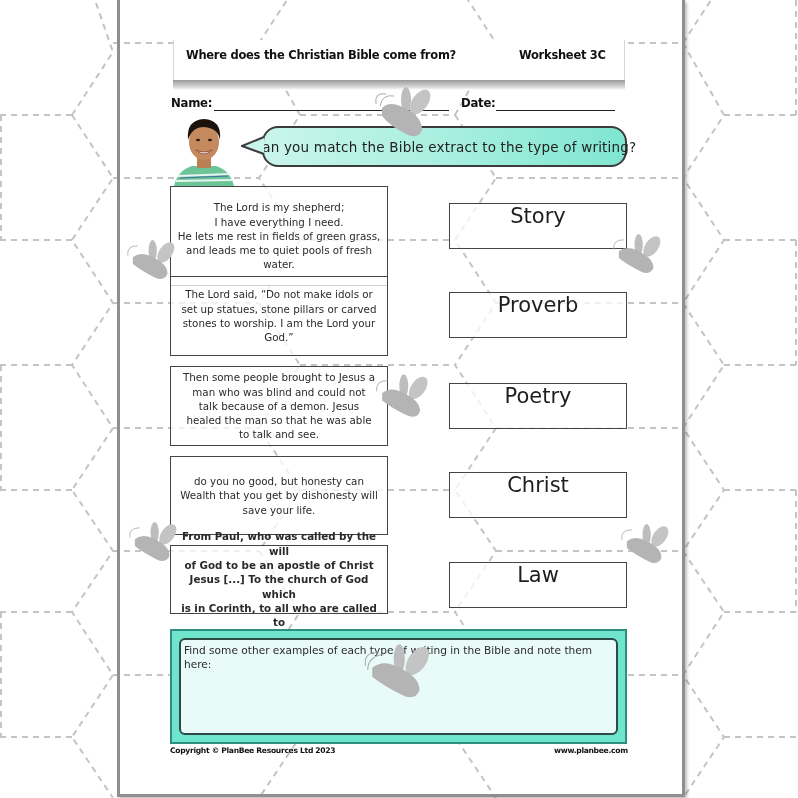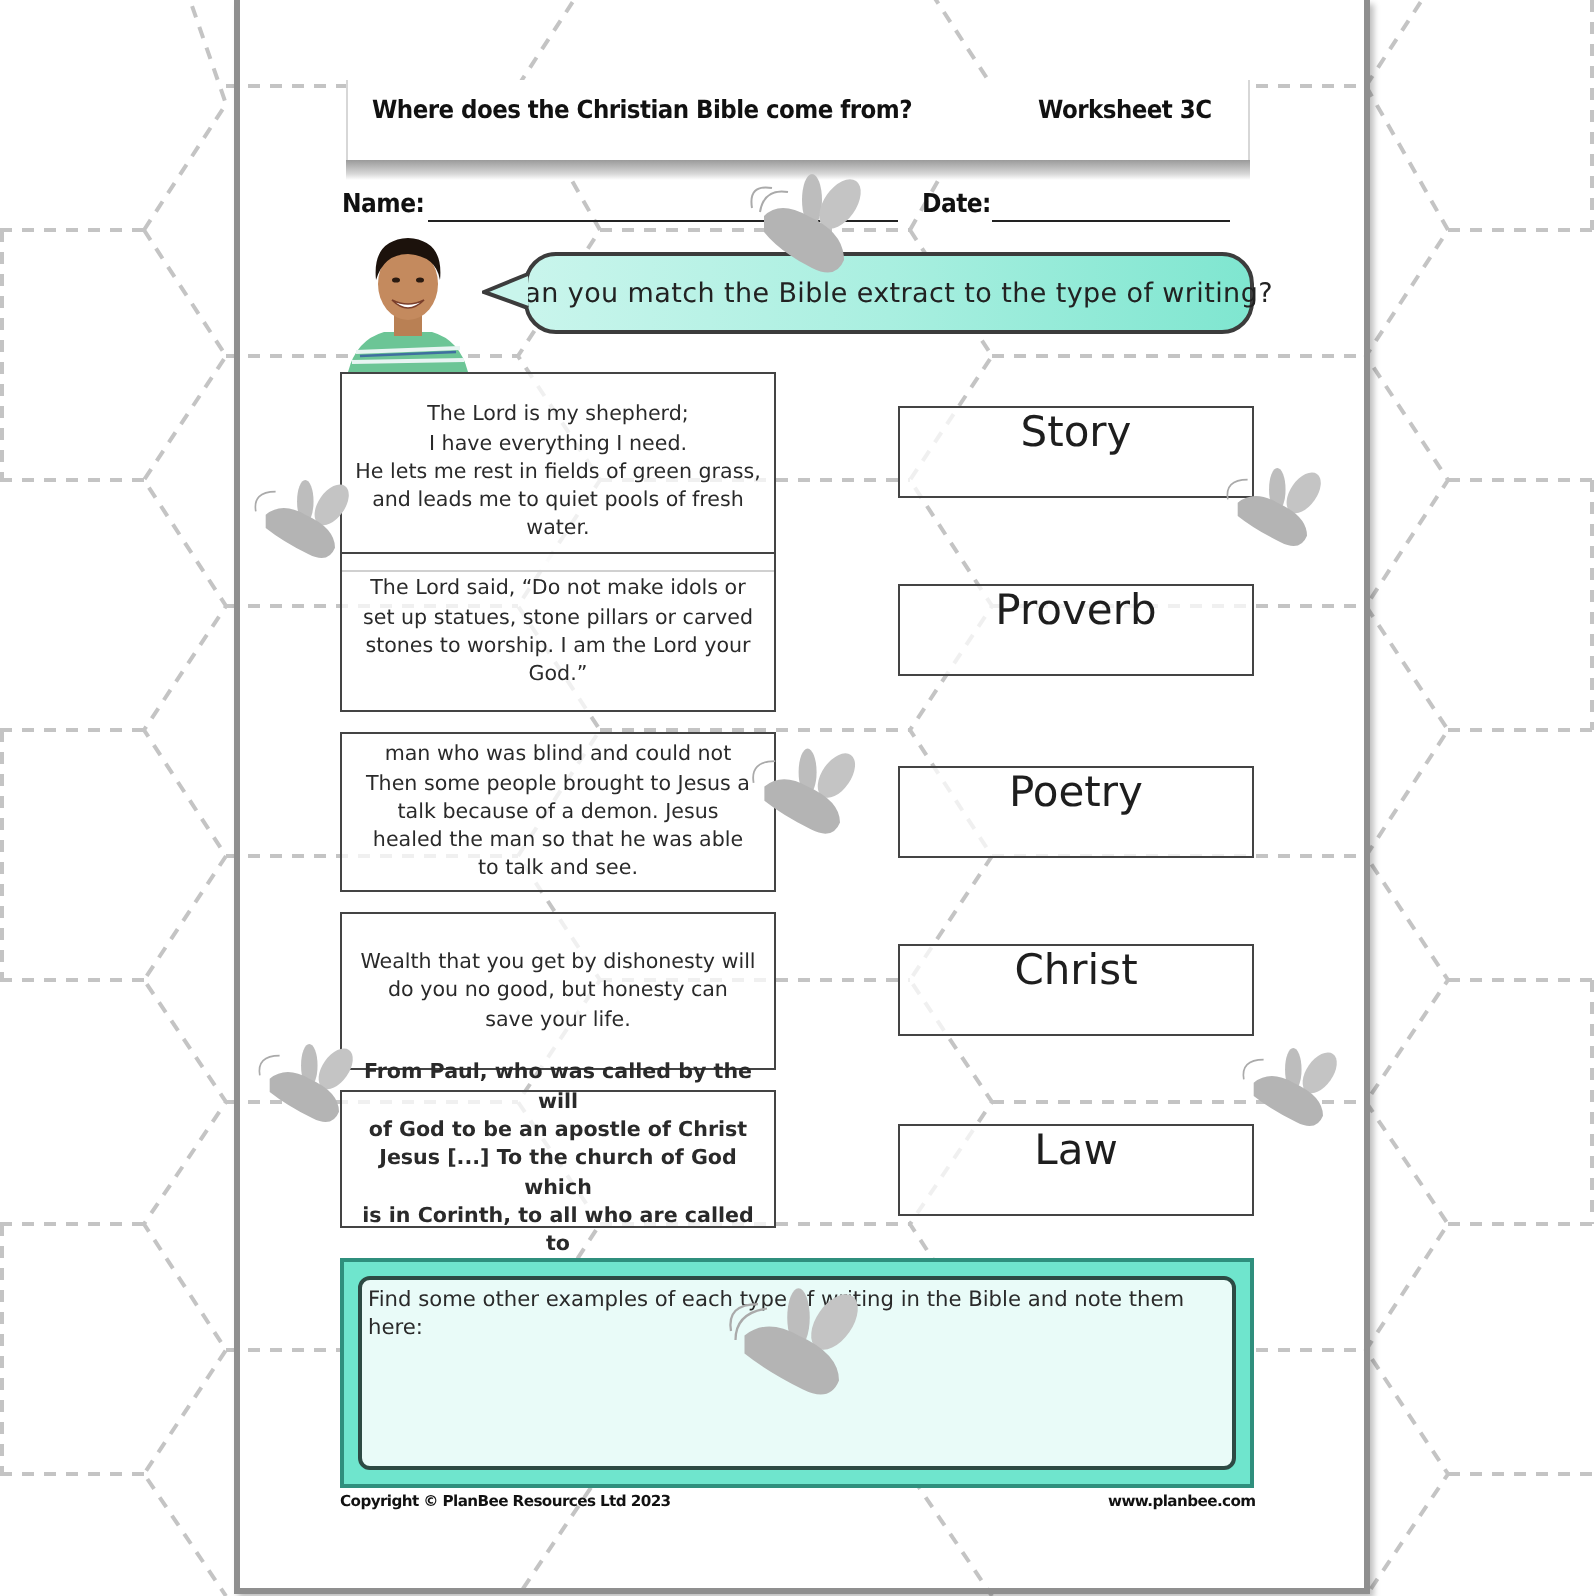--- a/index.html
+++ b/index.html
@@ -163,31 +163,31 @@
 <div class="extract" style="top:276px;height:80px;">
   <div>
     <div>The Lord said, “Do not make idols or</div>
       <div>set up statues, stone pillars or carved</div>
       <div>stones to worship. I am the Lord your</div>
       <div>God.”</div>
   </div>
 </div>
 <div class="extract" style="top:366px;height:80px;">
   <div>
-    <div>man who was blind and could not</div>
-      <div>Then some people brought to Jesus a</div>
+    <div>Then some people brought to Jesus a</div>
+      <div>man who was blind and could not</div>
       <div>talk because of a demon. Jesus</div>
       <div>healed the man so that he was able</div>
       <div>to talk and see.</div>
   </div>
 </div>
 <div class="extract" style="top:456px;height:79px;">
   <div>
-    <div>Wealth that you get by dishonesty will</div>
-      <div>do you no good, but honesty can</div>
+    <div>do you no good, but honesty can</div>
+      <div>Wealth that you get by dishonesty will</div>
       <div>save your life.</div>
   </div>
 </div>
 <div class="extract" style="top:545px;height:69px;font-weight:bold;">
   <div>
     <div>From Paul, who was called by the will</div>
       <div>of God to be an apostle of Christ</div>
       <div>Jesus [...] To the church of God which</div>
       <div>is in Corinth, to all who are called to</div>
   </div>

